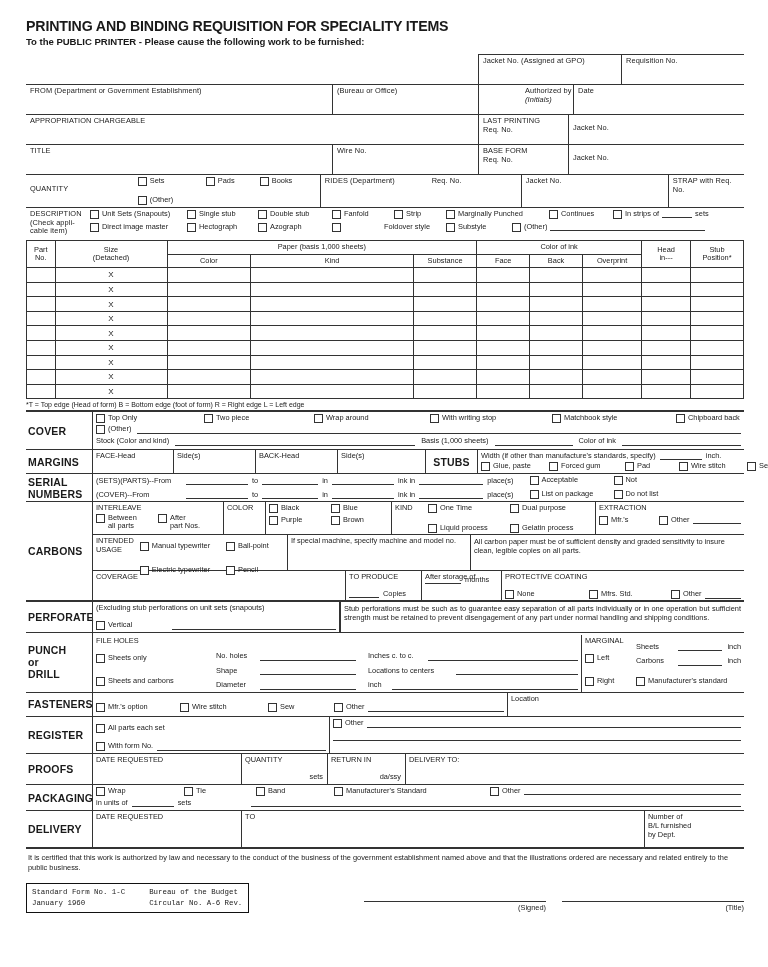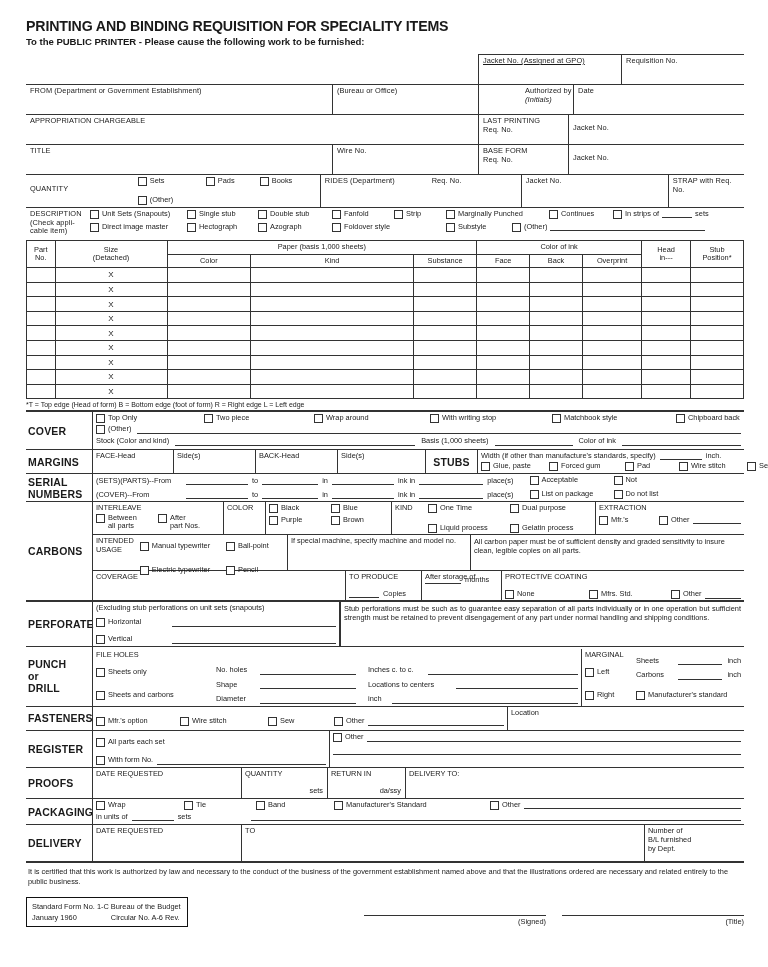--- a/index.html
+++ b/index.html
@@ -64,21 +64,21 @@
 </head>
 <body>
 
 <div class="page">
 
   <div class="title">PRINTING AND BINDING REQUISITION FOR SPECIALITY ITEMS</div>
   <div class="subtitle">To the PUBLIC PRINTER - Please cause the following work to be furnished:</div>
 
   <div class="hdr-top">
     <div class="spacer"></div>
-    <div style="border-top:1px solid #333;border-left:1px solid #333;width:143px;text-decoration:underline;" class="cell cap">Jacket No. (Assigned at GPO)</div>
+    <div style="border-top:1px solid #333;border-left:1px solid #333;width:143px;" class="cell cap">Jacket No. (Assigned at GPO)</div>
     <div style="border-top:1px solid #333;border-left:1px solid #333;width:123px;" class="cell cap">Requisition No.</div>
   </div>
 
   <div class="hdrrow hr" style="height:30px;">
     <div class="cell cap" style="width:306px;">FROM (Department or Government Establishment)</div>
     <div class="cell cap vline" style="width:146px;">(Bureau or Office)</div>
     <div class="cell cap vline" style="width:95px;padding-left:46px;">
       <span>Authorized by</span>
       <i>(Initials)</i>
     </div>
@@ -185,21 +185,21 @@
             <span>Direct image master</span>
           </span>
         <span class="cbw" style="width:71px;">
             <i class="cb"></i>
             <span>Hectograph</span>
           </span>
         <span class="cbw" style="width:74px;">
             <i class="cb"></i>
             <span>Azograph</span>
           </span>
-        <span class="cbw" style="width:114px;">
+        <span class="cbw" style="width:114px;gap:40px;">
             <i class="cb"></i>
             <span>Foldover style</span>
           </span>
         <span class="cbw" style="width:66px;">
             <i class="cb"></i>
             <span>Substyle</span>
           </span>
         <span class="cbw">
             <i class="cb"></i>
             <span>(Other)</span>
@@ -649,27 +649,20 @@
     </div>
   </div>
 
   <div class="sec thick">
     <div class="lbl">
         <span class="seclbl">PERFORATE</span>
       </div>
     <div class="body" style="display:flex;">
       <div style="width:470px;">
         <div class="pad lead">(Excluding stub perforations on unit sets (snapouts)</div>
-        <div class="pad" style="display:flex;align-items:flex-end;padding-top:3px;">
-          <span class="cbw" style="width:76px;">
-              <i class="cb"></i>
-              <span>Horizontal</span>
-            </span>
-          <i class="ul grow"></i>
-        </div>
         <div class="pad" style="display:flex;align-items:flex-end;padding-top:6px;">
           <span class="cbw" style="width:76px;">
               <i class="cb"></i>
               <span>Vertical</span>
             </span>
           <i class="ul grow"></i>
         </div>
       </div>
       <div class="vline pad lead grow" style="text-align:justify;line-height:1.22;border-left:2px solid #333;">Stub perforations must be such as to guarantee easy separation of all parts individually or in one operation but sufficient strength must be retained to prevent disengagement of any part under normal handling and shipping conditions.</div>
     </div>
@@ -880,26 +873,26 @@
         <div>Number of</div>
         <div>B/L furnished</div>
         <div>by Dept.</div>
       </div>
     </div>
   </div>
 
   <div class="lead" style="padding:4px 0 0 2px;line-height:1.3;">It is certified that this work is authorized by law and necessary to the conduct of the business of the government establishment named above and that the illustrations ordered are necessary and related entirely to the public business.</div>
 
   <div style="display:flex;align-items:flex-end;margin-top:10px;">
-    <div style="border:1.5px solid #111;padding:3px 6px 3px 5px;display:flex;gap:2px;">
+    <div style="border:1.5px solid #111;padding:3px 6px 3px 5px;display:flex;gap:18px;font-family:Liberation Mono, monospace;">
       <div class="lead" style="line-height:1.5;">
         <div>Standard Form No. 1-C</div>
         <div>January 1960</div>
       </div>
-      <div class="lead" style="line-height:1.5;">
+      <div class="lead" style="line-height:1.5;margin-left:6px;">
         <div>Bureau of the Budget</div>
         <div>Circular No. A-6 Rev.</div>
       </div>
     </div>
     <div style="flex:1 1 auto;"></div>
     <div style="width:182px;margin-right:16px;">
       <div style="border-top:1px solid #333;"></div>
       <div class="lead" style="text-align:right;margin-top:2px;">(Signed)</div>
     </div>
     <div style="width:182px;">

